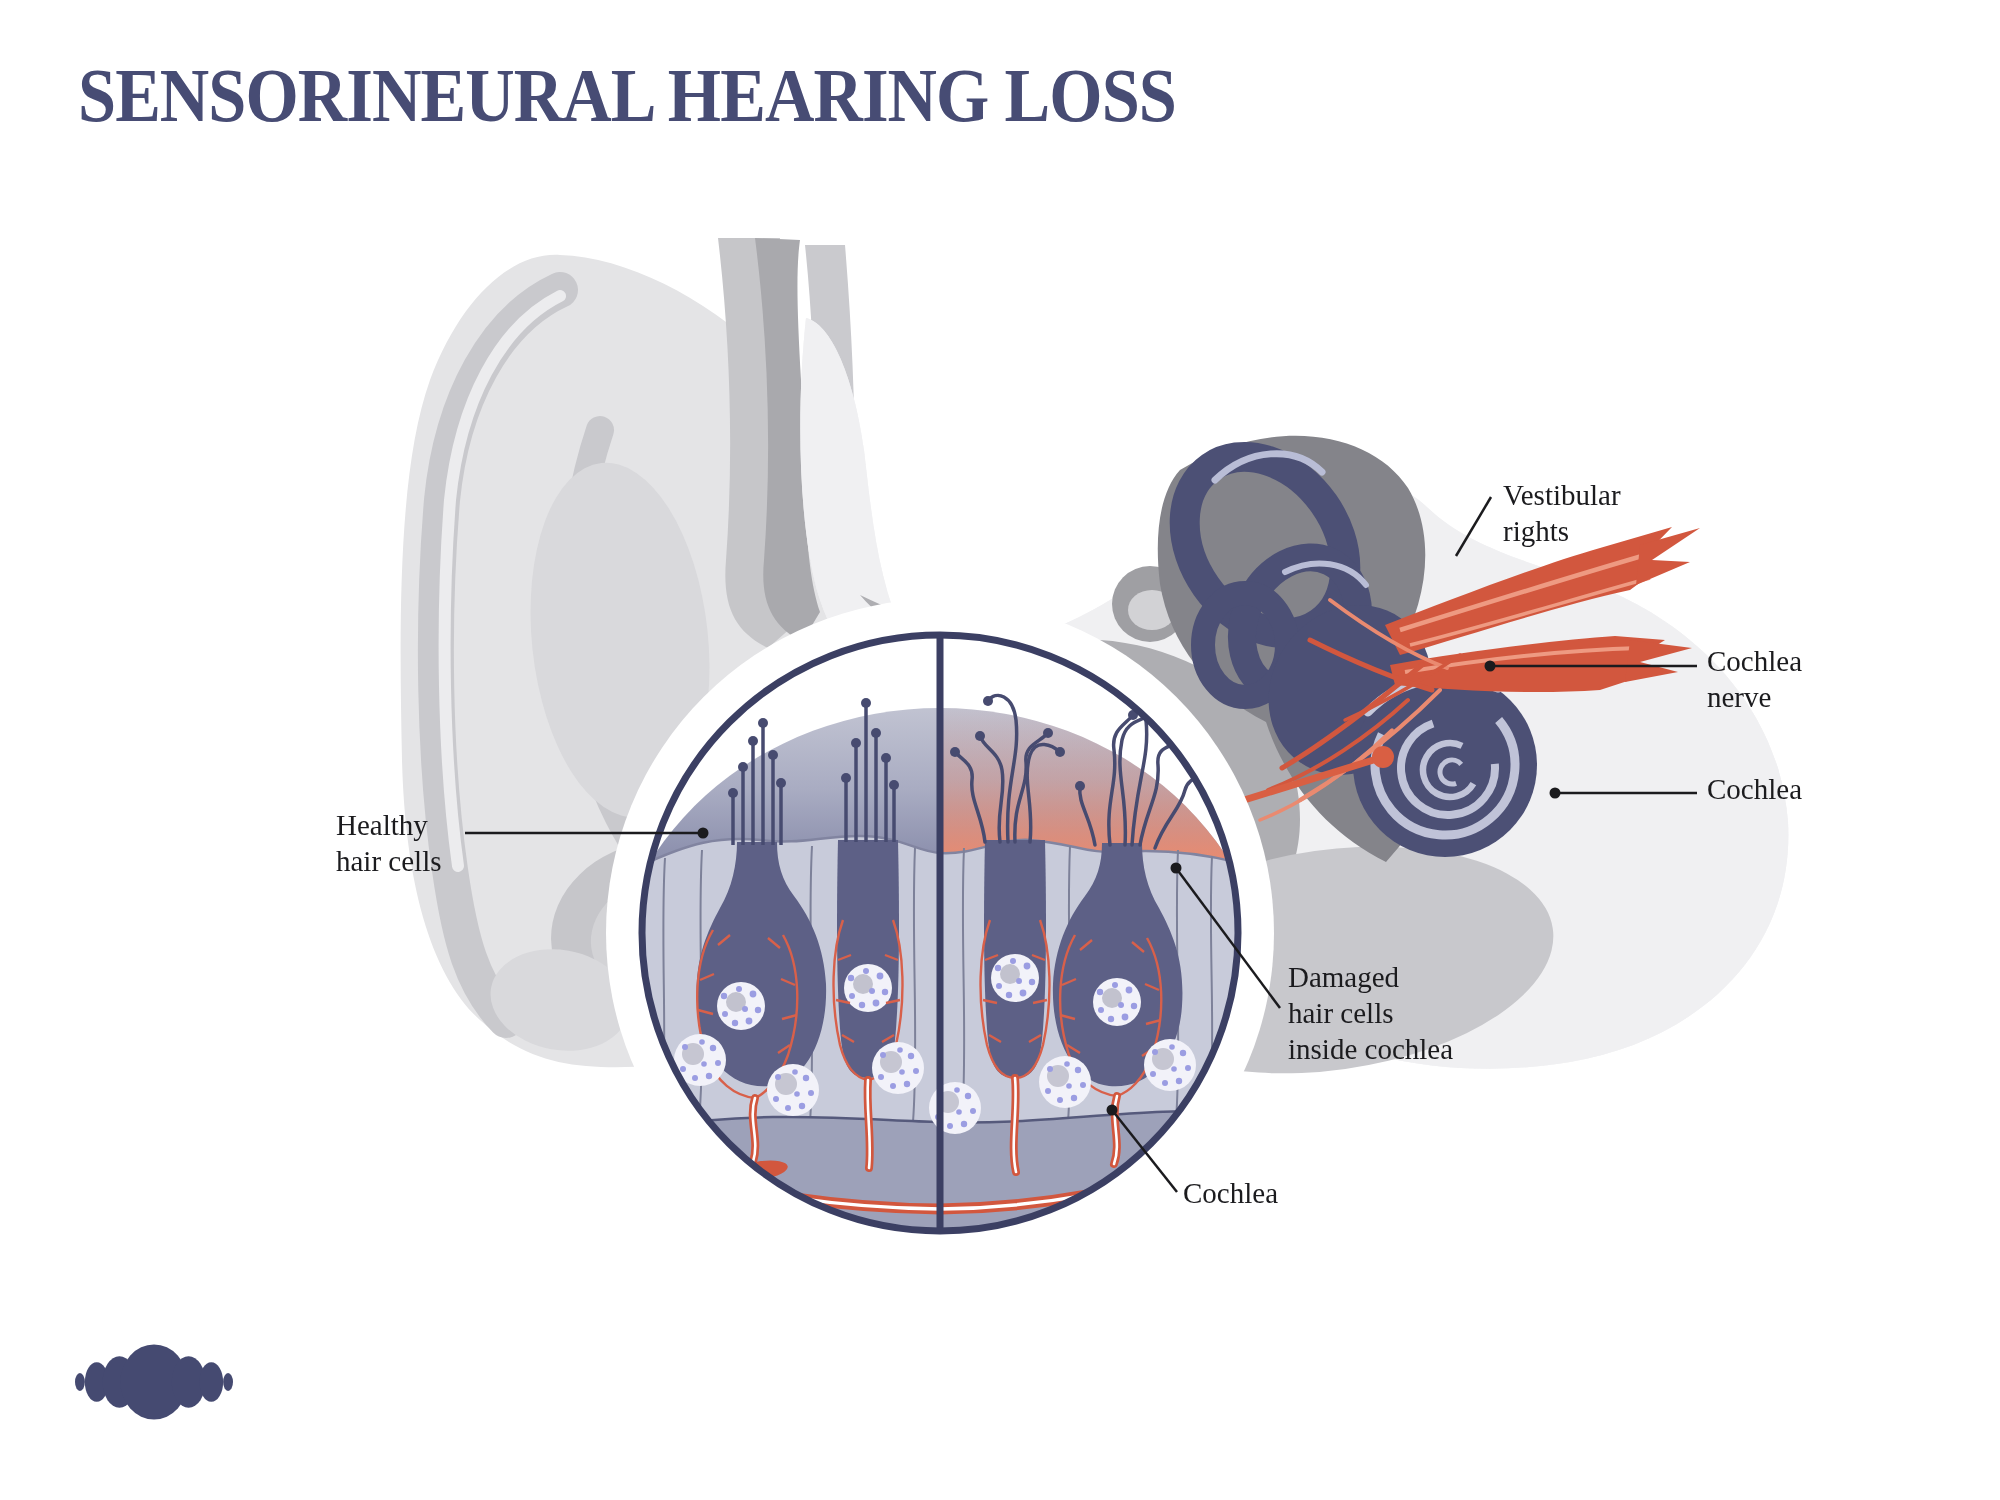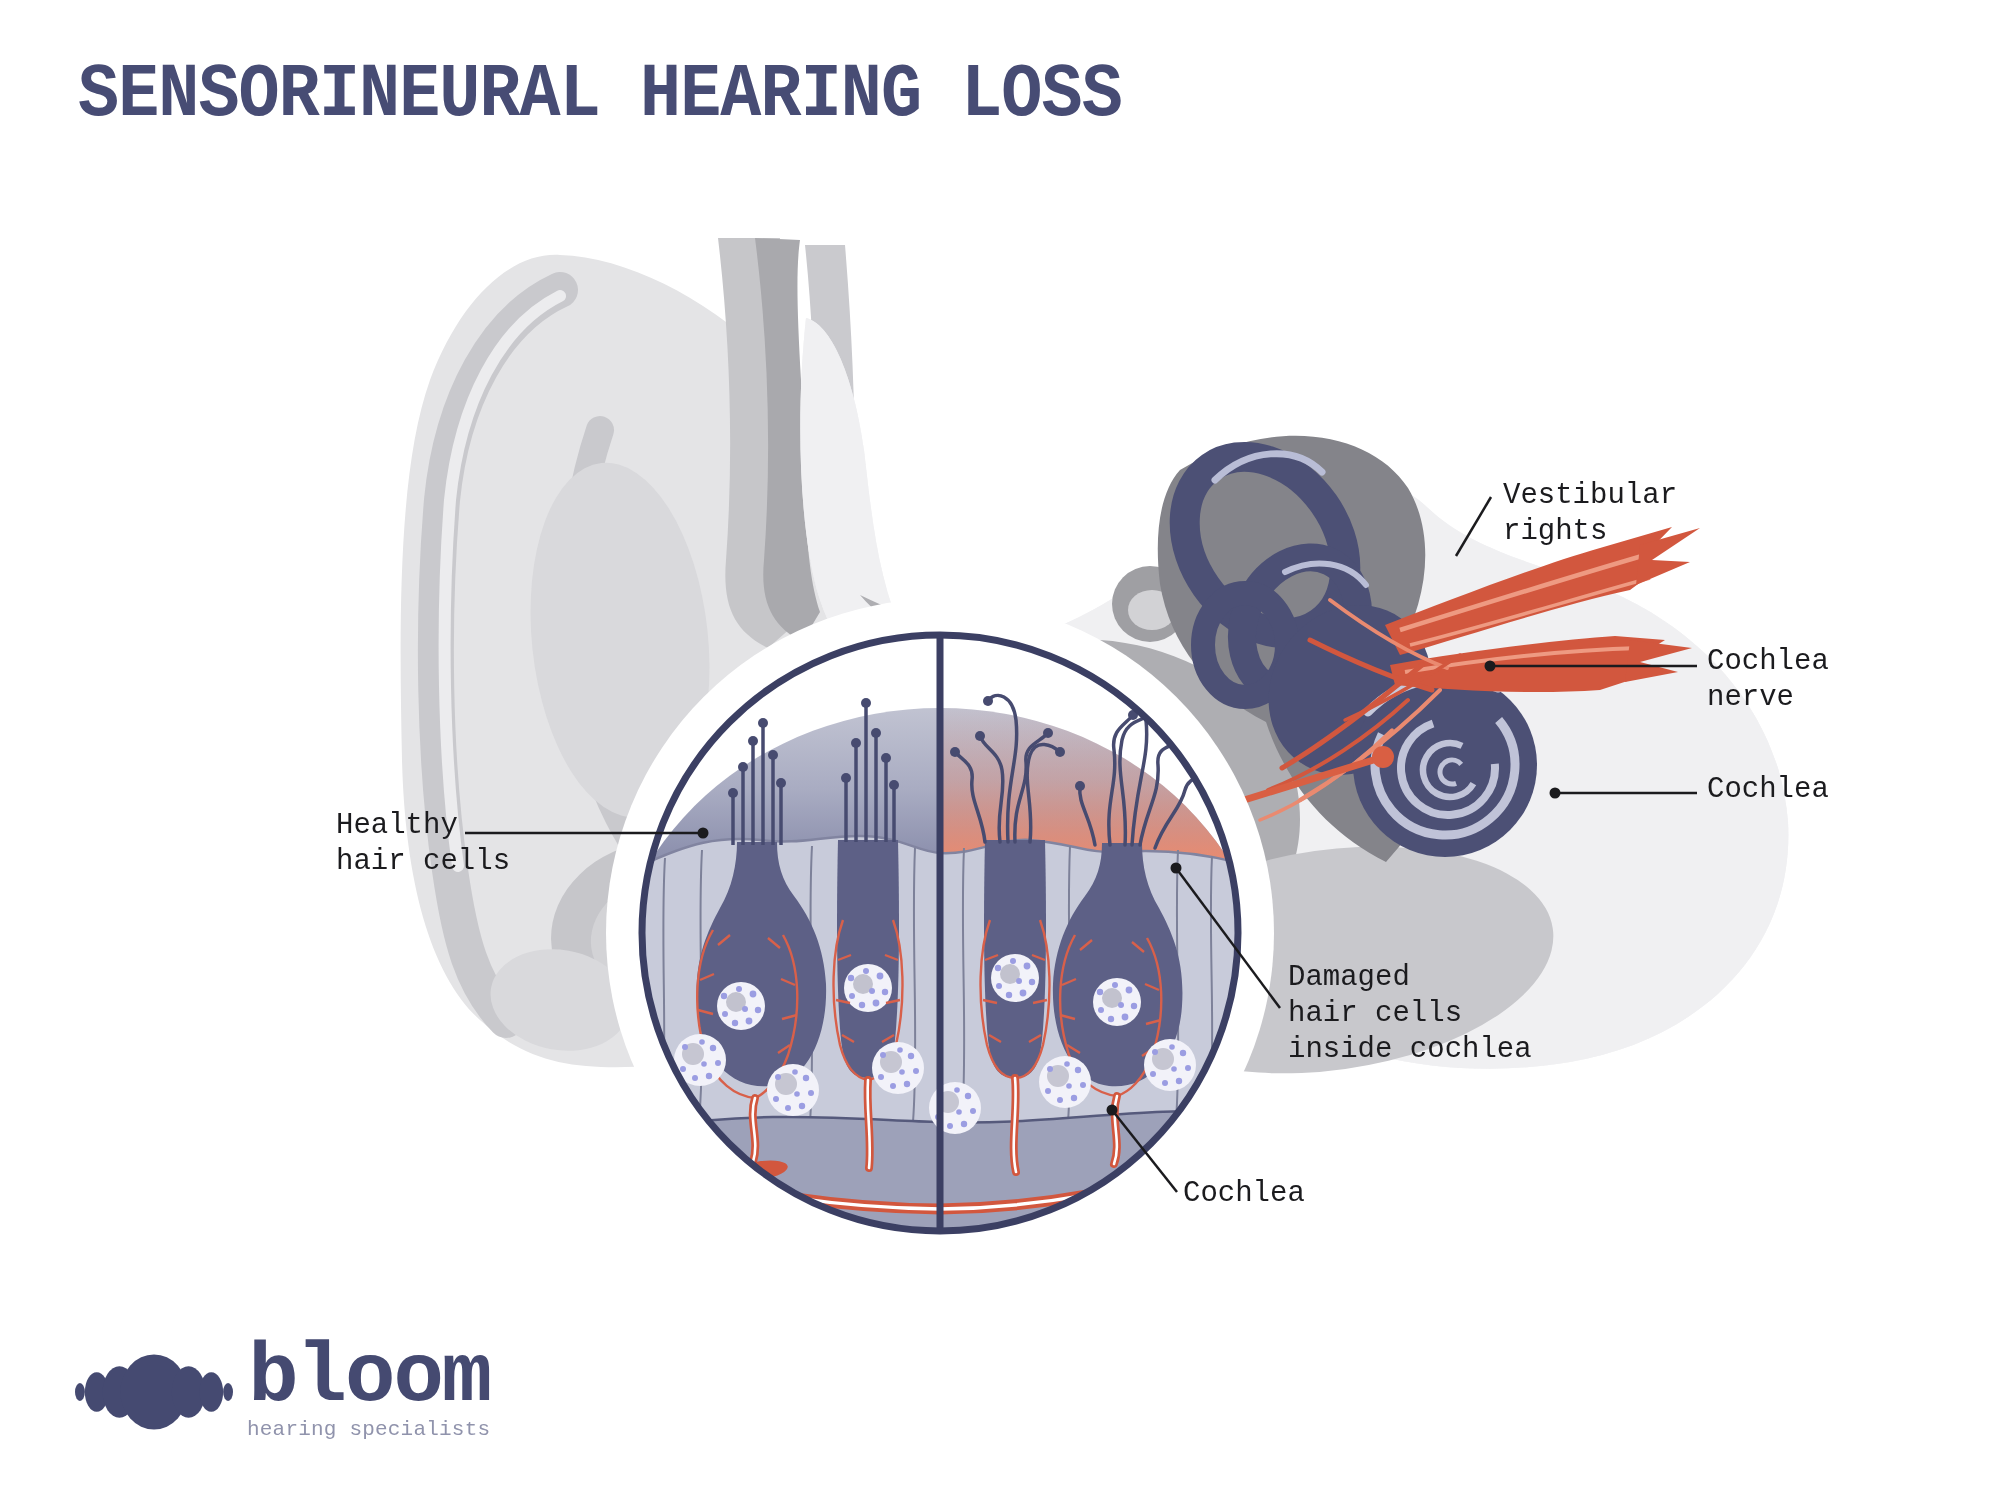--- a/index.html
+++ b/index.html
@@ -1,17 +1,17 @@
 <!DOCTYPE html>
 <html><head>
 <meta charset="utf-8">
 <style>
   html,body{margin:0;padding:0;background:#ffffff;}
   #canvas{position:relative;width:2000px;height:1500px;background:#ffffff;overflow:hidden;
-          font-family:Liberation Mono, monospace;}
+          font-family:Liberation Serif, serif;}
   #art{position:absolute;left:0;top:0;}
   .abs{position:absolute;}
   #page-title{left:78px;top:52px;font-size:76px;font-weight:bold;letter-spacing:-1px;
       color:#474c74;transform:scaleX(.90);transform-origin:left top;white-space:nowrap;}
   .lbl{font-size:29px;line-height:1.24;color:#1b1b1e;white-space:pre-line;}
   #lbl-healthy{left:336px;top:808px;}
   #lbl-vestibular{left:1503px;top:478px;}
   #lbl-cochlea-nerve{left:1707px;top:644px;}
   #lbl-cochlea{left:1707px;top:772px;}
   #lbl-damaged{left:1288px;top:960px;}
@@ -378,20 +378,16 @@
     <g fill="#454a71">
       <ellipse cx="5" cy="40" rx="5" ry="9"></ellipse>
       <ellipse cx="22" cy="40" rx="12" ry="20"></ellipse>
       <ellipse cx="45" cy="40" rx="17" ry="26"></ellipse>
       <ellipse cx="80" cy="40" rx="34" ry="38"></ellipse>
       <ellipse cx="115" cy="40" rx="17" ry="26"></ellipse>
       <ellipse cx="138" cy="40" rx="12" ry="20"></ellipse>
       <ellipse cx="155" cy="40" rx="5" ry="9"></ellipse>
     </g>
   </svg>
-  <div id="logo-text">
-    <div id="logo-name">bloom</div>
-    <div id="logo-tagline">hearing specialists</div>
-  </div>
 </div>
 
 
 </div>
 
 </body></html>

